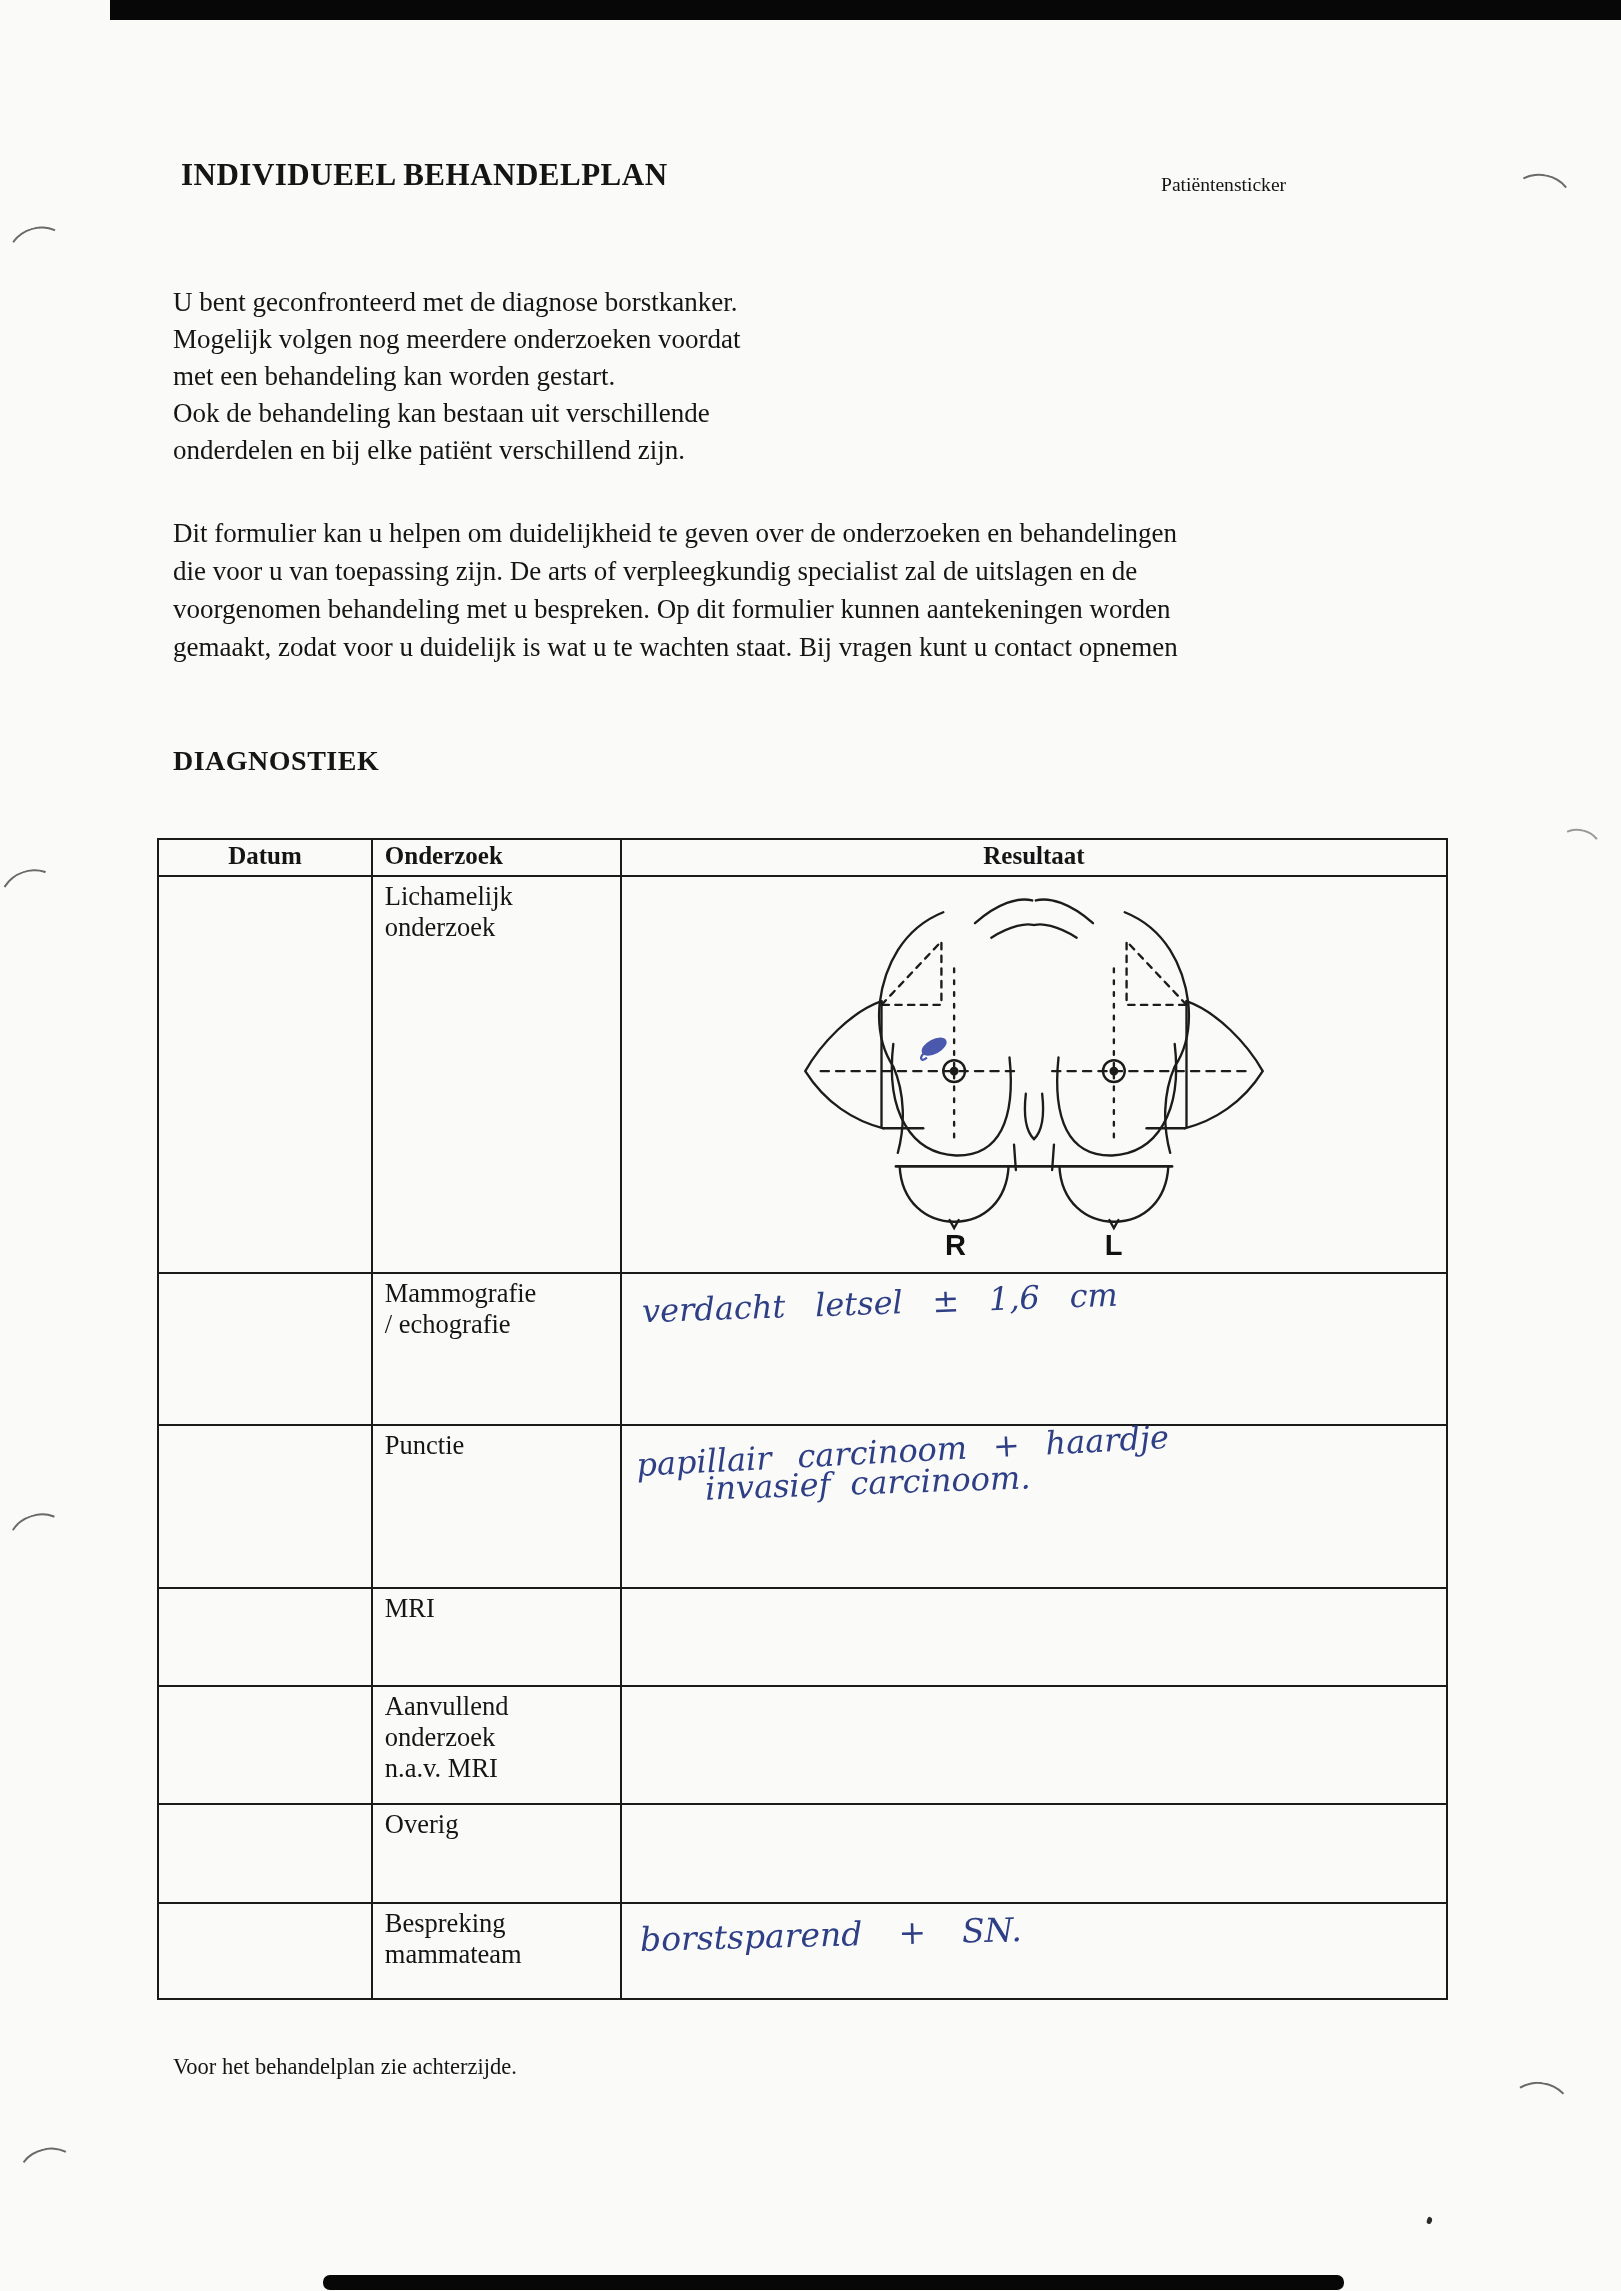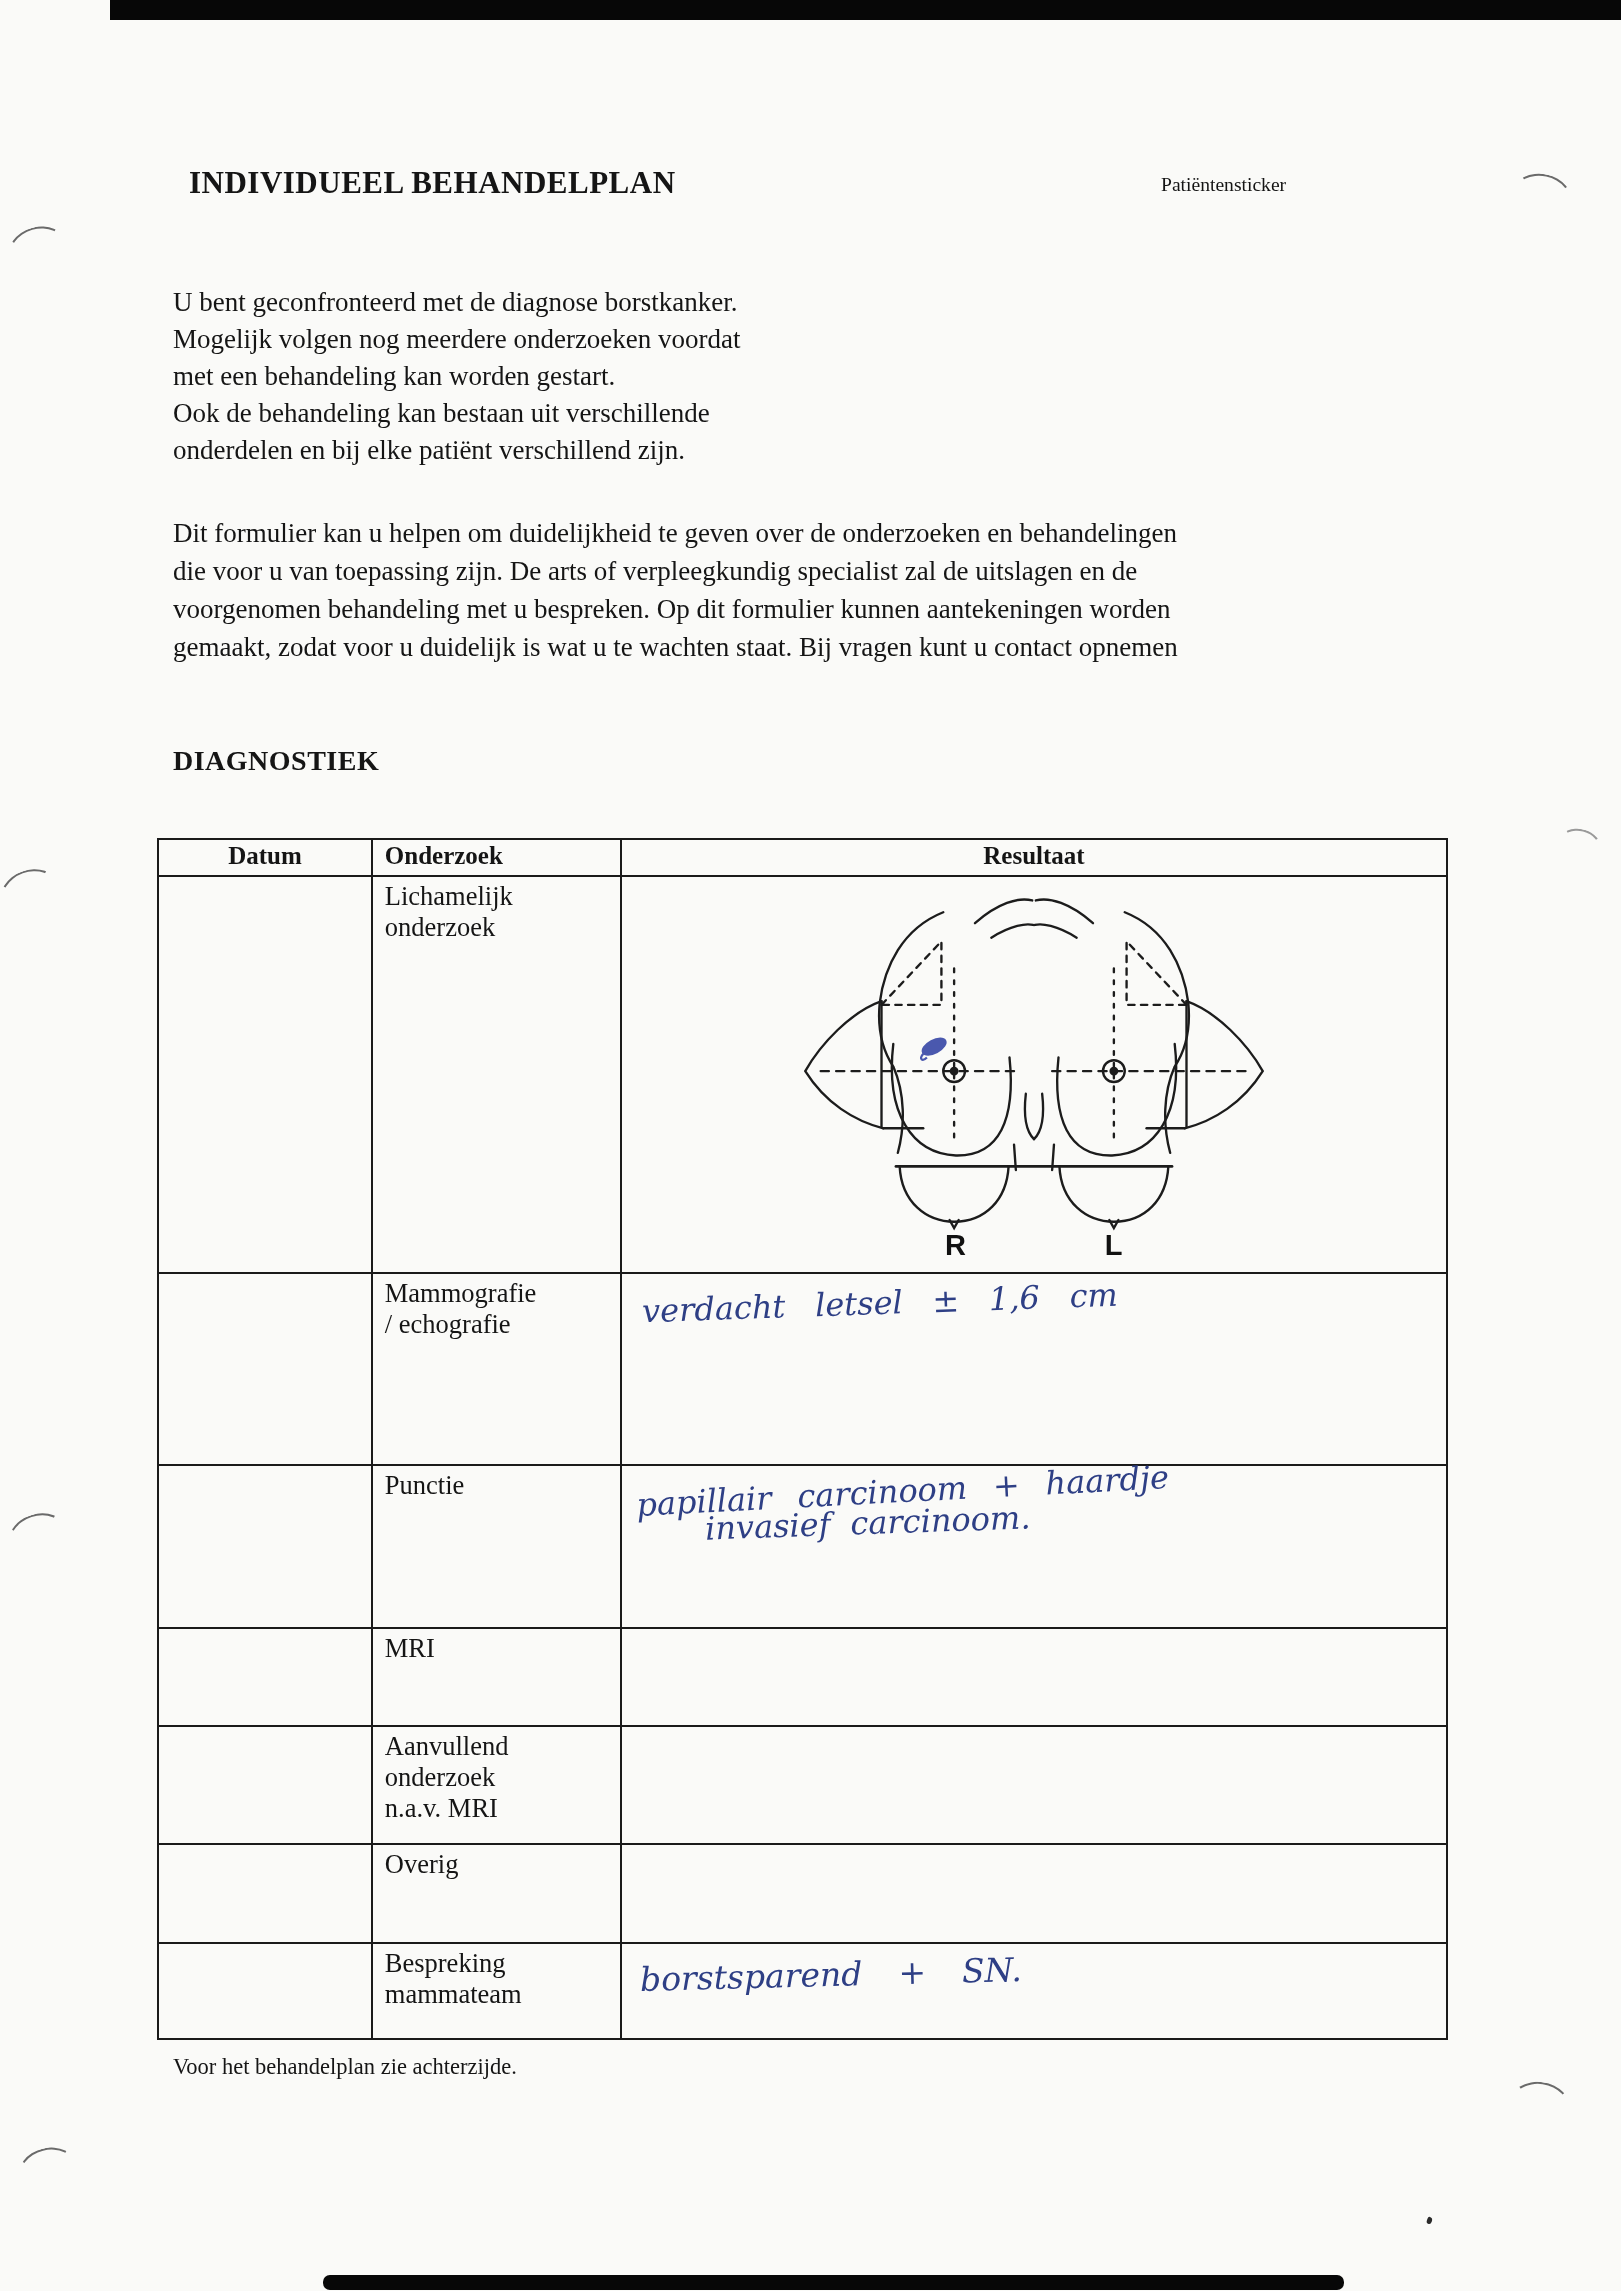--- a/index.html
+++ b/index.html
@@ -7,21 +7,21 @@
     position:relative;width:1621px;height:2292px;background:#fafaf8;overflow:hidden;
     font-family:"Liberation Serif","DejaVu Serif",serif;color:#151515;
   }
   
   .bar-top{position:absolute;left:110px;top:0;right:0;height:19.6px;background:#070707;}
   .bar-bottom{position:absolute;left:323px;top:2275px;width:1021px;height:14.7px;background:#070707;border-radius:6.9px;}
   .arc{position:absolute;width:57px;height:45px;border-radius:50%;border:2.9px solid transparent;border-top-color:#6a6a6a;}
   .arc.small{width:39px;height:29px;border-top-color:#9a9a9a;}
   .speck{position:absolute;width:4.9px;height:6.9px;background:#2a2a2a;border-radius:40% 60% 50% 50%;transform:rotate(20deg);}
   
-  .title{position:absolute;left:173px;top:149px;font-size:31px;font-weight:bold;letter-spacing:0.5px;margin:16px;}
+  .title{position:absolute;left:173px;top:149px;font-size:31px;font-weight:bold;letter-spacing:0.5px;margin:8px;}
   .sticker{position:absolute;left:1161px;top:174px;font-size:19.6px;}
   
   .para{position:absolute;left:173px;font-size:27px;line-height:37px;}
   .para1{top:284px;width:784px;}
   .para2{top:514px;width:1304px;line-height:38px;}
   .section-heading{position:absolute;left:173px;top:745px;font-size:28px;font-weight:bold;margin:0;letter-spacing:0.5px;}
   
   table.diag{position:absolute;left:157px;top:838px;border-collapse:collapse;table-layout:fixed;width:1289px;}
   table.diag th,table.diag td{border:2.5px solid #1a1a1a;vertical-align:top;padding:3.9px 11.8px;font-size:26.5px;}
   table.diag th{font-size:25px;font-weight:bold;padding-top:2px;padding-bottom:2px;}
@@ -151,21 +151,21 @@
               <ellipse cx="150" cy="180" rx="15" ry="8" fill="#4a58ae" transform="rotate(-28 150 180)"></ellipse>
               <path d="M138,188 C133,194 137,197 142,192" stroke="#4a58ae" stroke-width="2.5" fill="none"></path>
             </g>
             <text x="162" y="410" font-family="Liberation Sans, sans-serif" font-size="32" font-weight="bold" fill="#111">R</text>
             <text x="338" y="410" font-family="Liberation Sans, sans-serif" font-size="32" font-weight="bold" fill="#111">L</text>
           </svg>
         </div>
       </td>
     </tr>
 
-    <tr style="height:192px">
+    <tr style="height:152px">
       <td></td>
       <td>
         <span class="lbl-line">Mammografie</span>
         <span class="lbl-line">/ echografie</span>
       </td>
       <td class="result-cell">
         <span class="hand hw-mammo">verdacht letsel ± 1,6 cm</span>
       </td>
     </tr>
 

